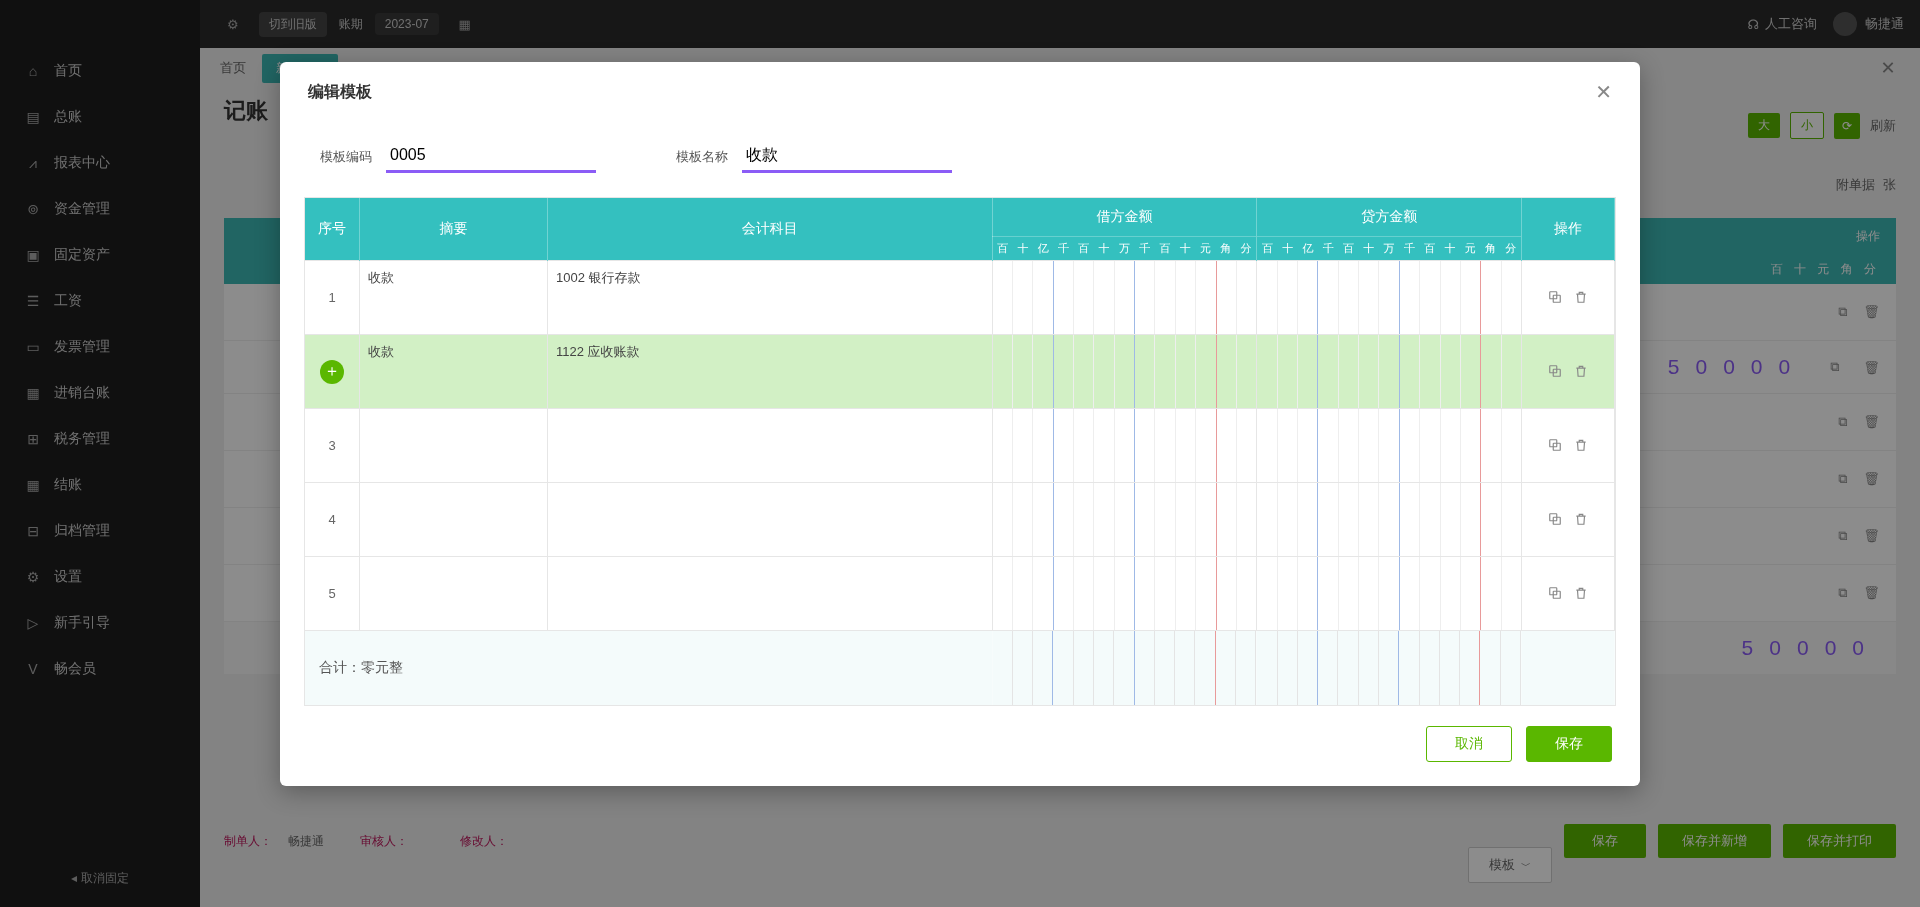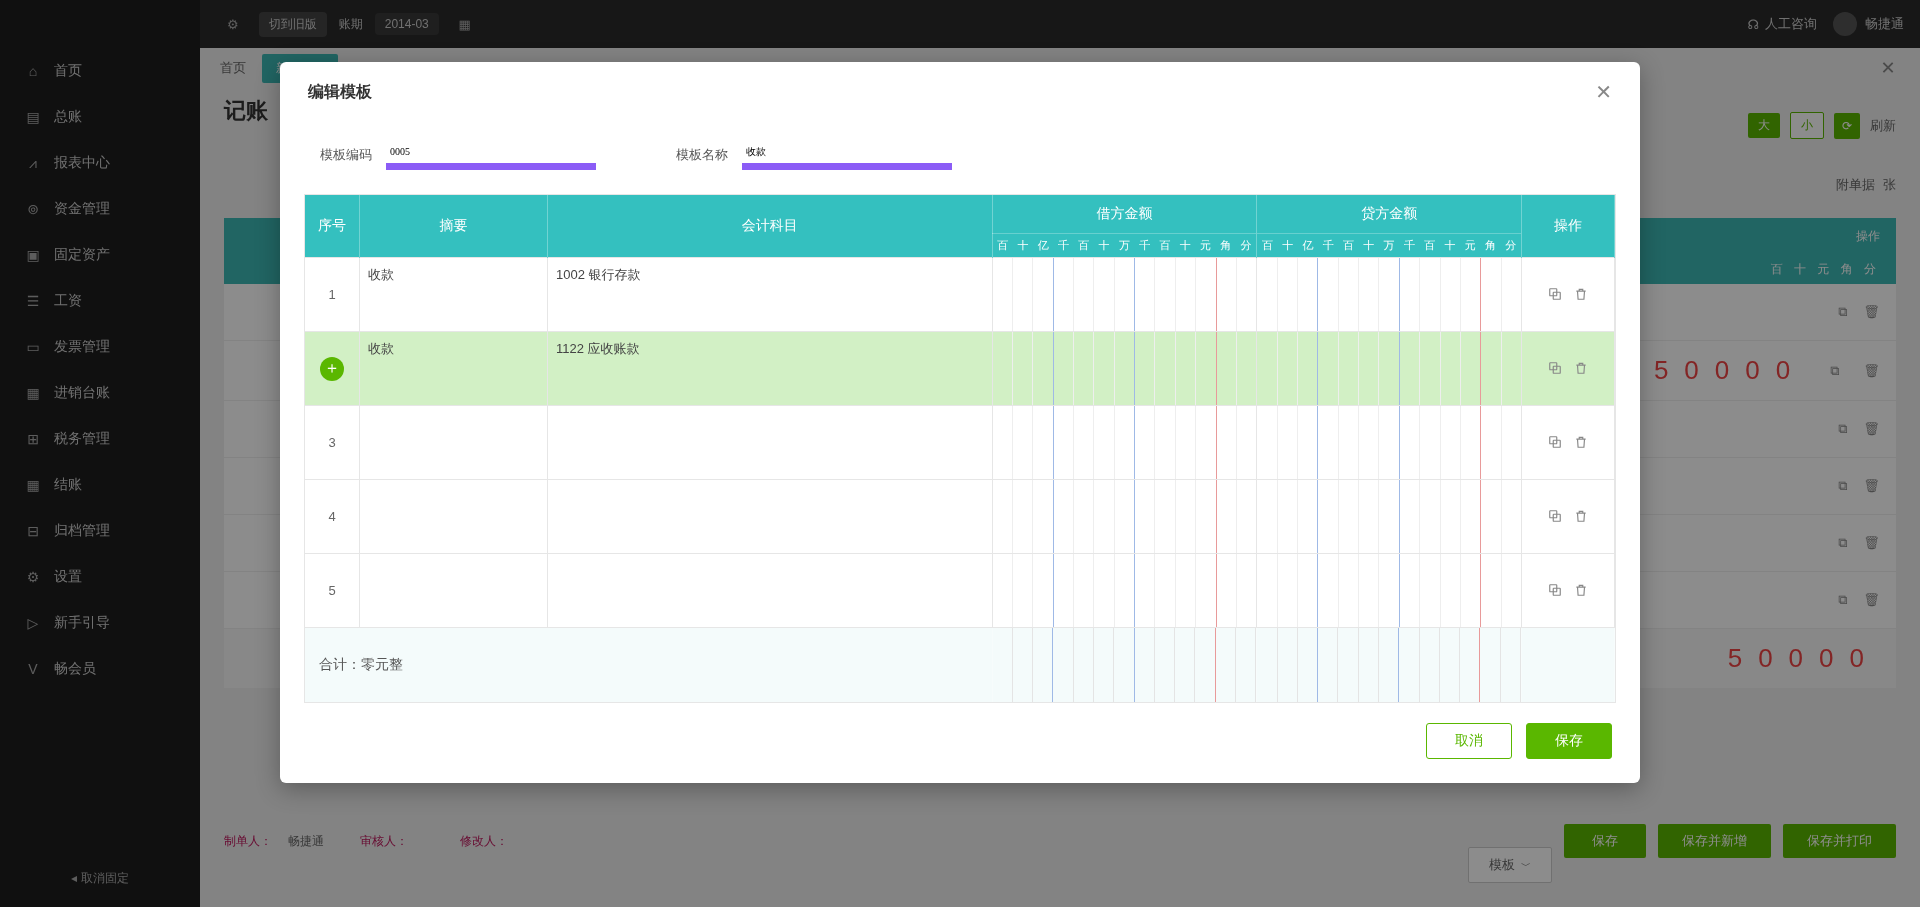--- a/index.html
+++ b/index.html
@@ -40,40 +40,40 @@
 .page .content .title { font-size: 22px; font-weight: 600; margin-top: 8px; }
 .page .content .topright { position:absolute; right:24px; top:64px; display:flex; align-items:center; gap:10px; }
 .page .content .zoombtn { background:#5ab700; color:#fff; padding:4px 10px; border-radius:2px; font-size:12px; }
 .page .content .zoombtn.alt { background:#fff; color:#5ab700; border:1px solid #5ab700; }
 .page .content .refreshbtn { background:#5ab700; color:#fff; padding:6px 8px; border-radius:2px; font-size:12px; }
 .page .content .refreshlink { color:#666; font-size:13px; }
 .page .content .attachrow { position:absolute; right:24px; top:128px; font-size:13px; color:#666; display:flex; gap:8px; align-items:center; }
 .page .content .bgtable { position:absolute; left:24px; right:24px; top:170px; }
 .page .content .bgtable .hdrop { background:#3db8b5; color:#fff; padding:10px 16px; text-align:right; font-size:12px; }
 .page .content .bgtable .rowop { display:flex; justify-content:flex-end; gap:16px; padding:20px 16px; border-bottom:1px solid #eee; background:#fff; color:#888; }
-.page .content .bgtable .bigval { font-size:26px; letter-spacing:16px; color:#ef4444; font-weight:500; }
+.page .content .bgtable .bigval { font-size:21px; letter-spacing:16px; color:#8b5cf6; font-weight:500; }
 .page .content .bgtable .digitrow { display:flex; align-items:center; justify-content:flex-end; gap:24px; padding:14px 16px; border-bottom:1px solid #eee; background:#fff; }
 .page .content .bgtable .digithdr { color:#fff; font-size:12px; letter-spacing:4px; }
 .page .content .footerbar { position:absolute; left:24px; right:24px; bottom:24px; display:flex; align-items:center; gap: 12px; }
 .page .content .footerbar .label { color:#be185d; font-size:12px; margin-right: 4px;}
 .page .content .footerbar .value { color:#666; font-size:12px; margin-right: 24px;}
 .page .content .footerbar .spacer { flex:1; }
 .page .content .footerbar .tplbtn { background:#fff; border:1px solid #ccc; padding:8px 20px; border-radius:2px; font-size:13px; color:#666; cursor:pointer;margin-top:48px; }
 .page .content .footerbar .tplbtn .chev { margin-left:6px; font-size:10px; }
 .page .content .footerbar .savebtn { background:#5ab700; color:#fff; padding:8px 28px; border-radius:2px; font-size:13px; cursor:pointer; }
 .page .content .footerbar .savebtn.long { padding:8px 24px; }
 
 
 .modal { position: absolute; left: 280px; top: 62px; width: 1360px; background:#fff; border-radius: 6px; box-shadow: 0 6px 24px rgba(0,0,0,.3); z-index: 100; padding: 0 0 24px 0; }
 .modal .mhead { display:flex; align-items:center; justify-content:space-between; padding: 18px 28px; font-size: 16px; font-weight:600; }
 .modal .mhead .close { font-size: 20px; color:#888; cursor:pointer; font-weight:400; }
 .modal .inputs { display:flex; gap: 80px; padding: 18px 40px 24px; align-items:center; }
 .modal .inputs .fld { display:flex; align-items:center; gap: 14px; }
 .modal .inputs .fld label { font-size: 13px; color:#555; }
-.modal .inputs .fld input { border:none; border-bottom:7px solid #8b5cf6; padding: 6px 4px; font-size: 10px; width: 210px; outline:none;font-family:Liberation Serif, serif; }
+.modal .inputs .fld input { border:none; border-bottom:3px solid #8b5cf6; padding: 6px 4px; font-size: 16px; width: 210px; outline:none; }
 
 .modal .grid { margin: 0 24px; border:1px solid #e6e6e6; }
 .modal .grid table { border-collapse: collapse; width: 100%; table-layout: fixed; }
 .modal .grid th, .modal .grid td { border-right:1px solid rgba(255,255,255,.3); }
 .modal .grid thead th { background:#34c0bf; color:#fff; font-weight:500; font-size:14px; text-align:center; padding: 10px 0; }
 .modal .grid thead tr.sub th { font-size:11px; padding: 4px 0; border-top:1px solid rgba(255,255,255,.25); }
 .modal .grid .col-seq { width: 54px; }
 .modal .grid .col-sum { width: 186px; }
 .modal .grid .col-acct { width: 440px; }
 .modal .grid .col-dc { width: 262px; }
@@ -113,21 +113,21 @@
   <div class="left">
     <div class="logo-area">
       <span class="logo-box"></span>
       <span class="edition">专业版</span>
     </div>
     <div class="company">3263</div>
     <span class="iconbtn">＋</span>
     <span class="iconbtn">⚙</span>
     <span class="switchbtn">切到旧版</span>
     <span class="period-label">账期</span>
-    <span class="period-value">2014-03</span>
+    <span class="period-value">2023-07</span>
     <span class="iconbtn">▦</span>
   </div>
   <div class="right">
     <span style="display:flex;align-items:center;gap:6px;">
       <span>☊</span>
       <span>人工咨询</span>
     </span>
     <span style="display:flex;align-items:center;gap:8px;">
       <span class="avatar"></span>
       <span>畅捷通</span>

